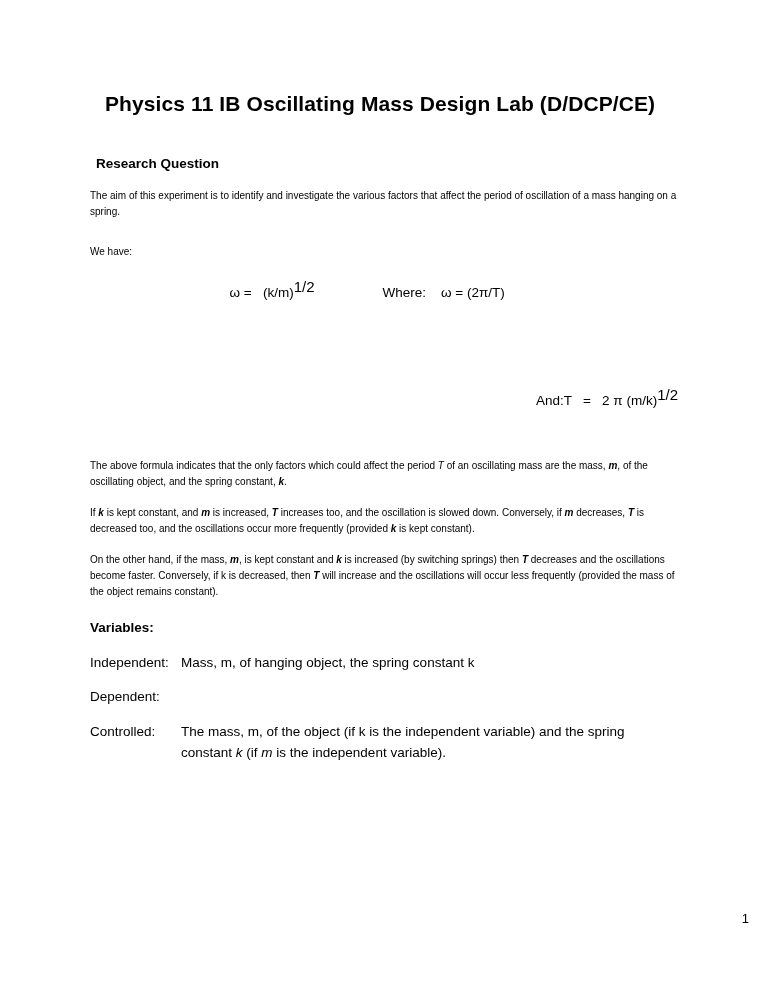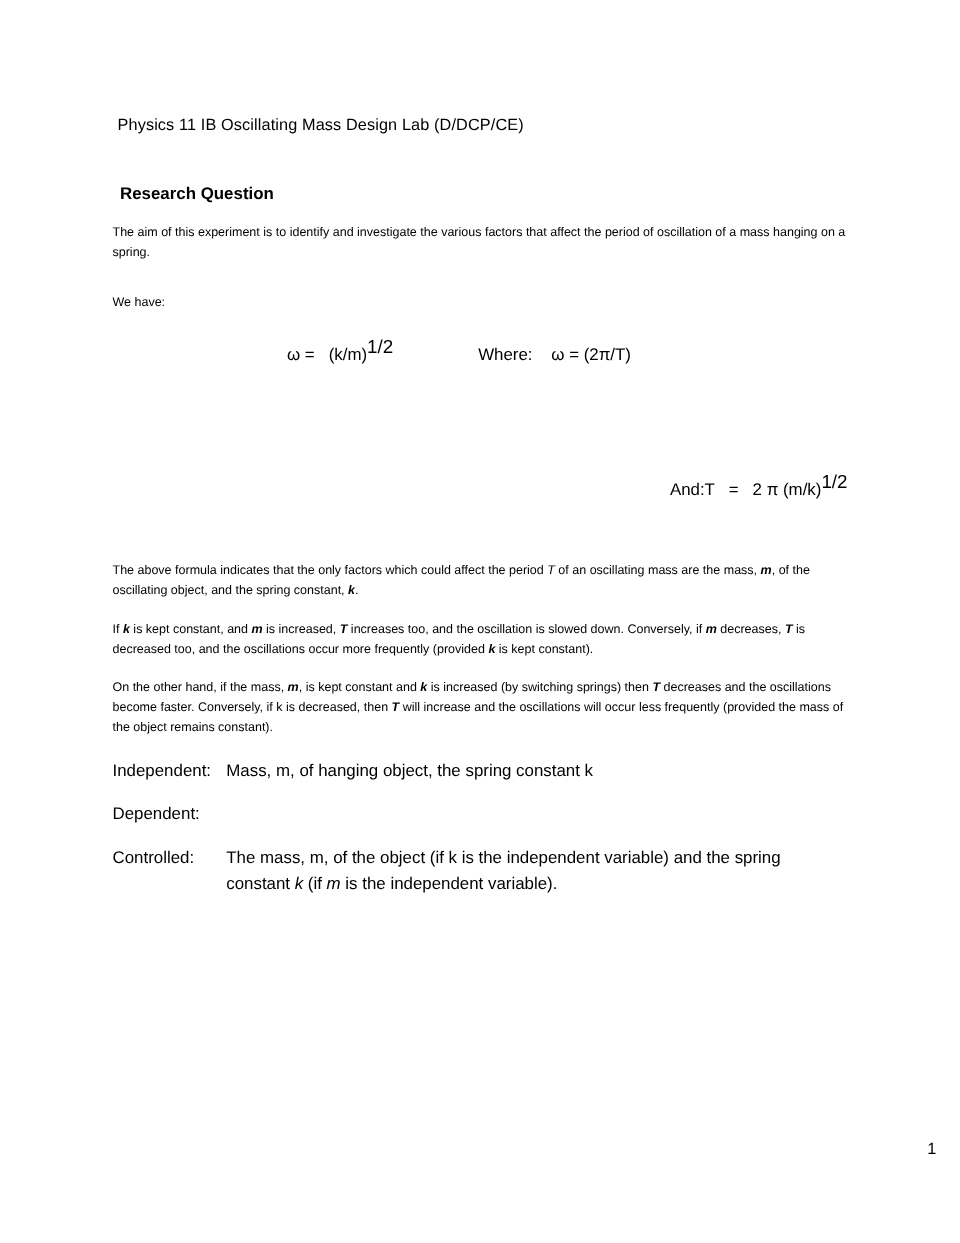--- a/index.html
+++ b/index.html
@@ -11,23 +11,23 @@
     font-family: "Liberation Sans", sans-serif;
     color: #000000;
     overflow: hidden;
     box-sizing: border-box;
   }
   .content {
     padding: 92px 90px 0 90px;
     box-sizing: border-box;
   }
   .doc-title {
-    font-size: 13px;
-    font-weight: normal;
-    margin: 0 0 40px 4px;
+    font-size: 21px;
+    font-weight: bold;
+    margin: 0 0 40px 15px;
     letter-spacing: 0.1px;
   }
   .section-heading {
     font-size: 13.5px;
     font-weight: bold;
     margin: 0 0 17px 6px;
   }
   .para {
     font-size: 10px;
     line-height: 1.6;
@@ -100,20 +100,21 @@
     <div class="eq-row eq-row-3">
       <span class="eq-label-3">And:</span><span class="eq-body"><span>T   =   2 π (m/k)</span><sup>1/2</sup></span>
     </div>
 
     <p class="para after-eq"><span>The above formula indicates that the only factors which could affect the period </span><span style="font-style: italic;">T</span><span> of an oscillating mass are the mass, </span><span style="font-weight: bold; font-style: italic;">m</span><span>, of the oscillating object, and the spring constant, </span><span style="font-weight: bold; font-style: italic;">k</span><span>.</span></p>
 
     <p class="para"><span>If </span><span style="font-weight: bold; font-style: italic;">k</span><span> is kept constant, and </span><span style="font-weight: bold; font-style: italic;">m</span><span> is increased, </span><span style="font-weight: bold; font-style: italic;">T</span><span> increases too, and the oscillation is slowed down. Conversely, if </span><span style="font-weight: bold; font-style: italic;">m</span><span> decreases, </span><span style="font-weight: bold; font-style: italic;">T</span><span> is decreased too, and the oscillations occur more frequently (provided </span><span style="font-weight: bold; font-style: italic;">k</span><span> is kept constant).</span></p>
 
     <p class="para"><span>On the other hand, if the mass, </span><span style="font-weight: bold; font-style: italic;">m</span><span>, is kept constant and </span><span style="font-weight: bold; font-style: italic;">k</span><span> is increased (by switching springs) then </span><span style="font-weight: bold; font-style: italic;">T</span><span> decreases and the oscillations become faster. Conversely, if k is decreased, then </span><span style="font-weight: bold; font-style: italic;">T</span><span> will increase and the oscillations will occur less frequently (provided the mass of the object remains constant).</span></p>
 
+    <h3 class="variables-heading">Variables:</h3>
 
     <div class="var-row">
       <span class="var-label">Independent:</span>
       <span class="var-value"><span>Mass, m, of hanging object, the spring constant k</span></span>
     </div>
 
     <div class="var-row">
       <span class="var-label">Dependent:</span>
     </div>
 

